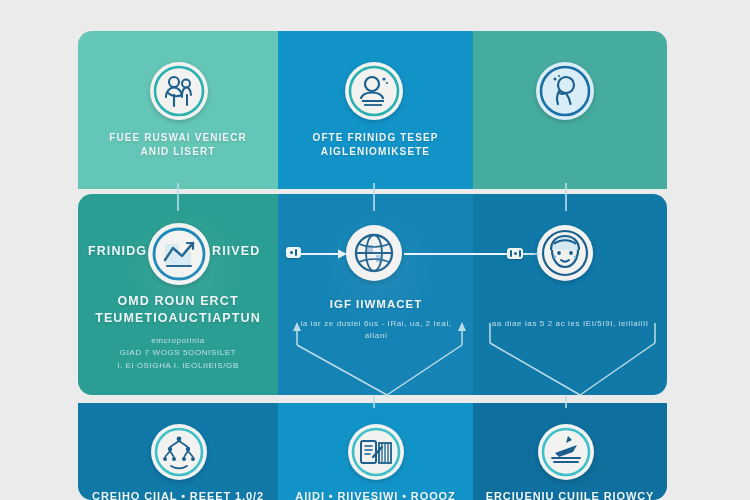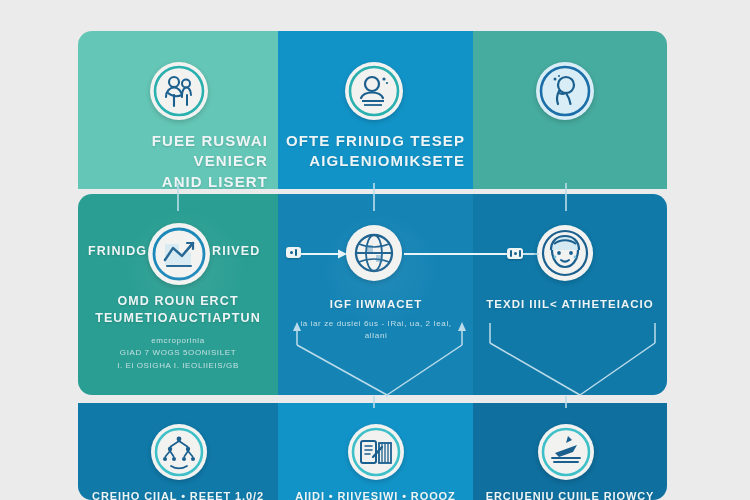--- a/index.html
+++ b/index.html
@@ -33,21 +33,21 @@
   
   .lbl{
     position:absolute;text-align:center;
     color:#eef5f6;
     letter-spacing:1.1px;
     line-height:1.35;
     text-shadow:0 1px 2px rgba(0,0,0,.14);
     white-space:pre-line;
     font-weight:600;
   }
-  .lbl.big{font-size:15px;text-align:right;}
+  .lbl.big{font-size:10px;}
   .lbl.mid{font-size:12.5px;}
   .lbl.sub{
     font-size:8px;color:#cfe5ea;font-weight:400;letter-spacing:.6px;
     text-shadow:none;opacity:.92;line-height:1.55;
   }
   .lbl.flow{font-size:11.5px;letter-spacing:1px;}
   .lbl.bottom{font-size:11px;letter-spacing:.9px;}
 
   
   .conn{position:absolute;pointer-events:none;}
@@ -205,21 +205,21 @@
 
   <div class="lbl mid" style="left:86px;top:293px;width:184px;">OMD ROUN ERCT
 TEUMETIOAUCTIAPTUN</div>
   <div class="lbl sub" style="left:90px;top:335px;width:176px;">emcroporinia
 GIAD 7 WOGS 5OONISILET
 I. El OSIGHA I. IEOLIIEIS/GB</div>
 
   <div class="lbl flow" style="left:288px;top:297px;width:176px;">IGF IIWMACET</div>
   <div class="lbl sub" style="left:296px;top:318px;width:160px;">ia iar ze dusiei 6us - IRai, ua, 2 Ieal, alIani</div>
 
-  <div class="lbl flow" style="left:481px;top:297px;width:178px;">TEXDI IIIL&lt; ATIHETEIACIO</div>
+  <div class="lbl sub" style="left:490px;top:318px;width:160px;">aa diae ias 5 2 ac  ies  IEI/5I9I, ieiilaiiIl</div>
 
   <div class="conn" style="left:290px;top:305px;">
     <svg width="180" height="92">
       <polyline points="7,40 7,24" fill="none" stroke="#bcdcea" stroke-width="1.5"></polyline>
       <polygon points="3,26 7,17 11,26" fill="#bcdcea"></polygon>
       <polyline points="7,40 97,90" fill="none" stroke="#bcdcea" stroke-width="1.5"></polyline>
       <polyline points="172,40 172,24" fill="none" stroke="#bcdcea" stroke-width="1.5"></polyline>
       <polygon points="168,26 172,17 176,26" fill="#bcdcea"></polygon>
       <polyline points="172,40 97,90" fill="none" stroke="#bcdcea" stroke-width="1.5"></polyline>
       <line x1="97" y1="90" x2="97" y2="92" stroke="#bcdcea" stroke-width="1.5"></line>

